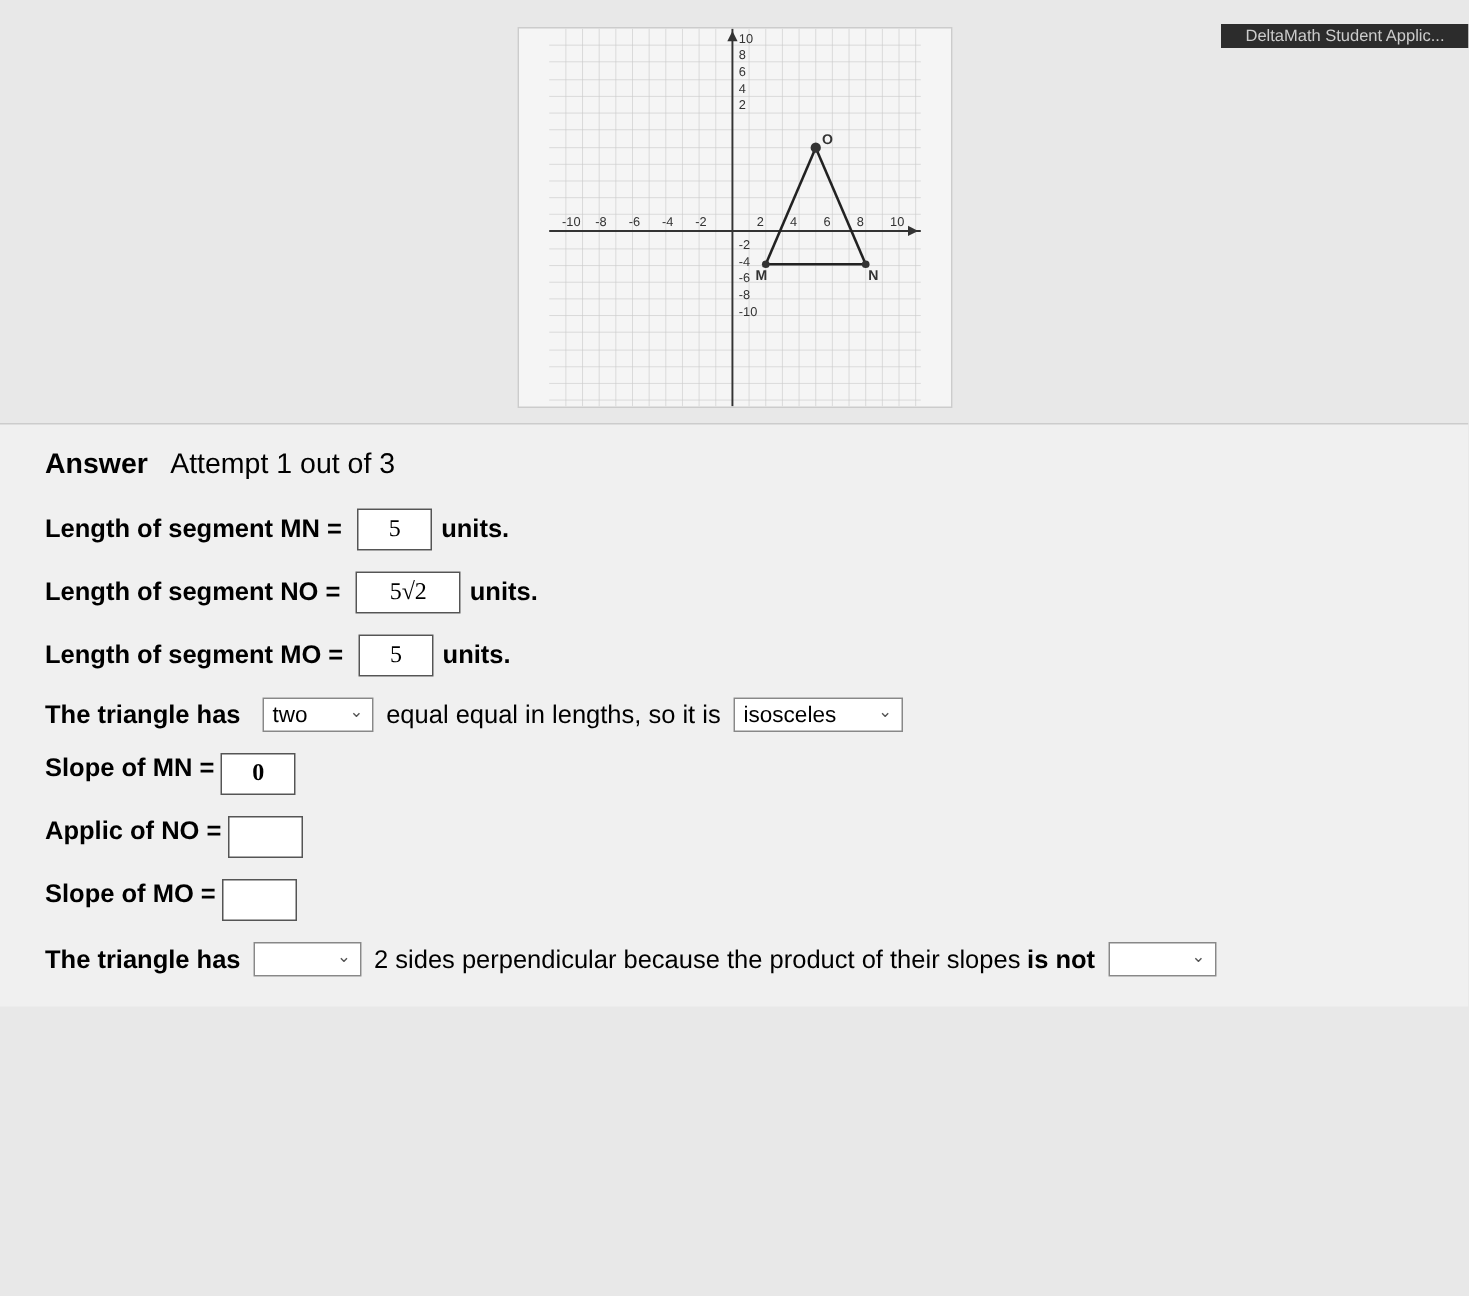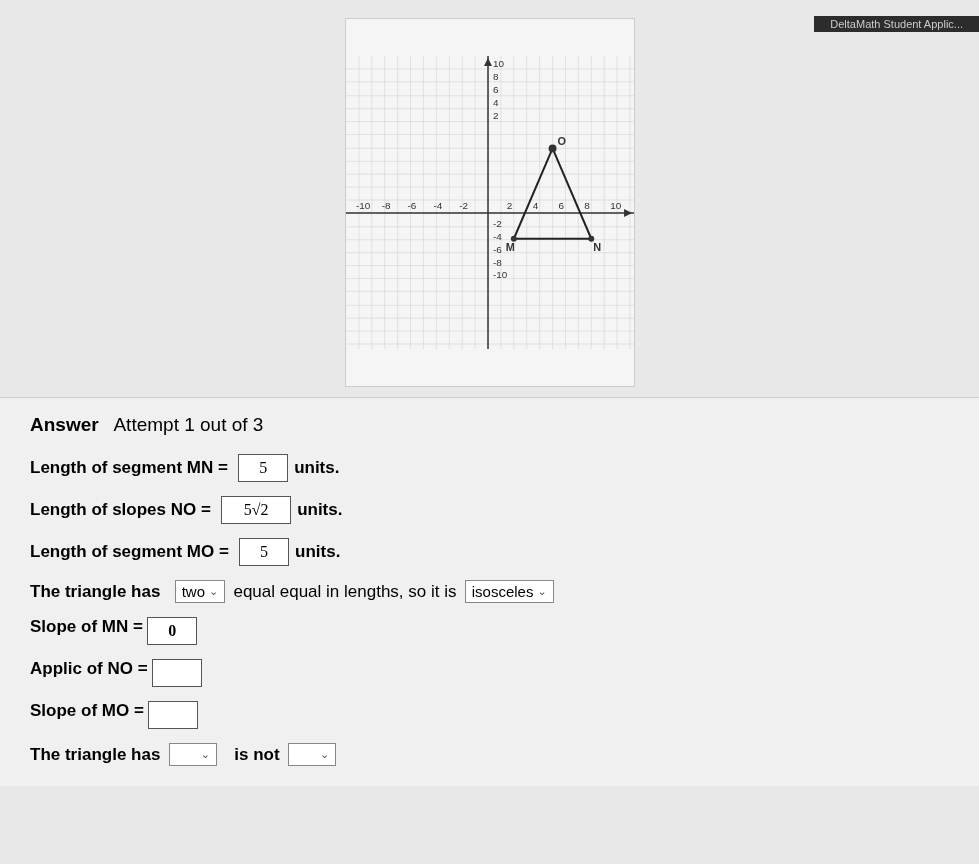--- a/index.html
+++ b/index.html
@@ -27,21 +27,21 @@
     .graph-container {
       display: flex;
       justify-content: center;
       padding-top: 18px;
       margin-bottom: 10px;
     }
 
     .graph-area {
       position: relative;
       width: 290px;
-      height: 369px;
+      height: 254px;
       background: #f5f5f5;
       border: 1px solid #ccc;
       overflow: hidden;
     }
 
     .graph-svg {
       position: absolute;
       top: 0; left: 0;
       width: 100%; height: 100%;
     }
@@ -96,28 +96,29 @@
       min-width: 50px;
     }
 
     .units-text {
       margin-left: 6px;
       font-weight: bold;
     }
 
     .dropdown-inline {
       display: inline-flex;
-      align-items: center;
+      align-items: flex-start;
       border: 1px solid #888;
       background: #fff;
       padding: 2px 6px;
       font-size: 15px;
       cursor: pointer;
       margin: 0 4px;
       font-family: Arial, sans-serif;
+      gap: 24px;
     }
 
     .dropdown-inline .chevron {
       margin-left: 4px;
       font-size: 11px;
       color: #555;
     }
 
     .normal-text {
       font-size: 17px;
@@ -268,21 +269,21 @@
   <div class="row">
     <span class="row-text normal-text">Length of segment MN =</span>
     &nbsp;
     <div class="input-box">
       <span>5</span>
     </div>
     <span class="units-text normal-text">units.</span>
   </div>
 
   <div class="row">
-    <span class="row-text normal-text">Length of slopes NO =</span>
+    <span class="row-text normal-text">Length of segment NO =</span>
     &nbsp;
     <div class="input-box input-box-wide">
       <span>5√2</span>
     </div>
     <span class="units-text normal-text">units.</span>
   </div>
 
   <div class="row">
     <span class="row-text normal-text">Length of segment MO =</span>
     &nbsp;
@@ -333,20 +334,21 @@
   </div>
 
   <div class="last-row">
     <span class="normal-text bold-text">The triangle has</span>
     &nbsp;
     <div class="dropdown-inline">
       <span>&nbsp;&nbsp;&nbsp;&nbsp;&nbsp;</span>
       <span class="chevron">⌄</span>
     </div>
     &nbsp;
+    <span class="normal-text">2 sides perpendicular because the product of their slopes</span>
     &nbsp;
     <span class="normal-text bold-text">is not</span>
     &nbsp;
     <div class="dropdown-inline">
       <span>&nbsp;&nbsp;&nbsp;&nbsp;&nbsp;</span>
       <span class="chevron">⌄</span>
     </div>
   </div>
 </div>
 

